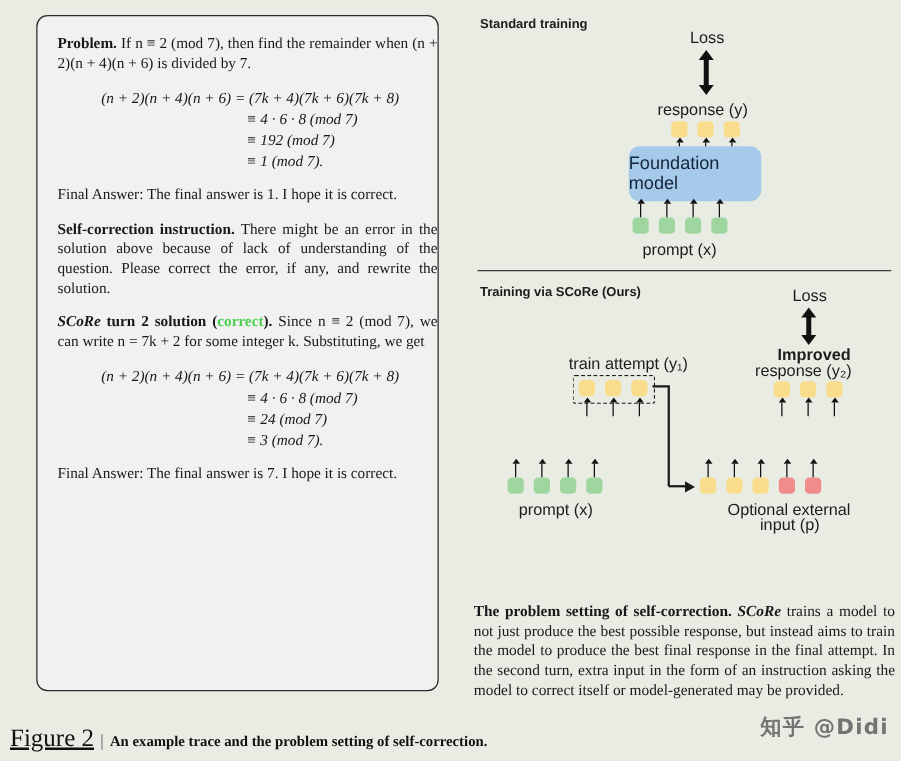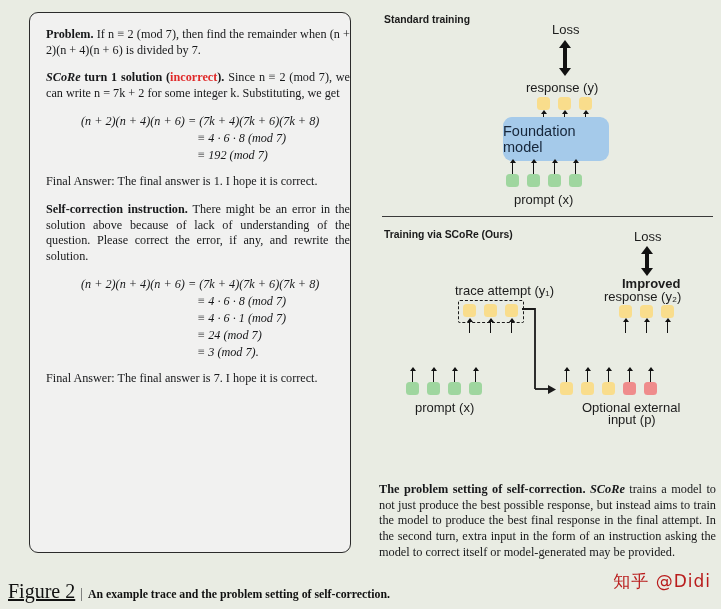--- a/index.html
+++ b/index.html
@@ -175,57 +175,58 @@
   #figure-caption .fignum { font-size: 20px; text-decoration: underline; }
   #figure-caption .bar { color: #555; margin: 0 5px; }
   #figure-caption .capt { font-weight: bold; font-size: 11.8px; }
 
   #watermark {
     position: absolute;
     right: 10px;
     top: 570px;
     font-family: "DejaVu Sans", sans-serif;
     font-size: 17px;
-    color: #b91c1c;
+    color: #737373;
     letter-spacing: 1px;
     white-space: nowrap;
+    font-weight: bold;
   }
 </style>
 </head>
 <body>
 
 <div id="trace-box">
 
   <p>
     <span class="bld">Problem.</span>
     <span>If n ≡ 2  (mod 7), then find the remainder when (n + 2)(n + 4)(n + 6) is divided by 7.</span>
   </p>
 
-  <p>
-    <span class="score-name">SCoRe</span><span class="bld"> turn 1 solution (</span><span class="incorrect">incorrect</span><span class="bld">). </span><span>Since n ≡ 2 (mod 7), we can write n = 7k + 2 for some integer k. Substituting, we get</span>
-  </p>
 
   <div class="eqblock">
     <span class="eqline eq-first mathi">(n + 2)(n + 4)(n + 6) = (7k + 4)(7k + 6)(7k + 8)</span>
     <span class="eqline eq-ind mathi">≡ 4 · 6 · 8   (mod 7)</span>
     <span class="eqline eq-ind mathi">≡ 192   (mod 7)</span>
+    <span class="eqline eq-ind mathi">≡ 1   (mod 7).</span>
   </div>
 
   <p>Final Answer: The final answer is 1. I hope it is correct.</p>
 
   <p>
     <span class="bld">Self-correction instruction.</span>
     <span>There might be an error in the solution above because of lack of understanding of the question. Please correct the error, if any, and rewrite the solution.</span>
   </p>
 
+  <p>
+    <span class="score-name">SCoRe</span><span class="bld"> turn 2 solution (</span><span class="correct">correct</span><span class="bld">). </span><span>Since n ≡ 2 (mod 7), we can write n = 7k + 2 for some integer k. Substituting, we get</span>
+  </p>
 
   <div class="eqblock">
     <span class="eqline eq-first mathi">(n + 2)(n + 4)(n + 6) = (7k + 4)(7k + 6)(7k + 8)</span>
     <span class="eqline eq-ind2 mathi">≡ 4 · 6 · 8   (mod 7)</span>
-    <span class="eqline eq-ind2 mathi">≡ 4 · 6 · 1   (mod 7)</span>
     <span class="eqline eq-ind2 mathi">≡ 24   (mod 7)</span>
     <span class="eqline eq-ind2 mathi">≡ 3   (mod 7).</span>
   </div>
 
   <p>Final Answer: The final answer is 7. I hope it is correct.</p>
 </div>
 
 <div id="right-col">
 
   <div class="panel-title" style="left:12px; top:14px;">Standard training</div>
@@ -280,21 +281,21 @@
   <div class="dlabel" style="left:232px; top:289px;">response (y₂)</div>
 
   <div class="tok yellow" style="left:247px; top:305px;"></div>
   <div class="tok yellow" style="left:268px; top:305px;"></div>
   <div class="tok yellow" style="left:289px; top:305px;"></div>
 
   <div class="uparrow" style="left:253px; top:322px; height:11px;"></div>
   <div class="uparrow" style="left:274px; top:322px; height:11px;"></div>
   <div class="uparrow" style="left:295px; top:322px; height:11px;"></div>
 
-  <div class="dlabel" style="left:83px; top:283px;">trace attempt (y₁)</div>
+  <div class="dlabel" style="left:83px; top:283px;">train attempt (y₁)</div>
 
   <div class="dashbox" style="left:86px; top:300px; width:64px; height:21px;"></div>
   <div class="tok yellow" style="left:91px; top:304px;"></div>
   <div class="tok yellow" style="left:112px; top:304px;"></div>
   <div class="tok yellow" style="left:133px; top:304px;"></div>
 
   <div class="uparrow" style="left:97px; top:322px; height:11px;"></div>
   <div class="uparrow" style="left:118px; top:322px; height:11px;"></div>
   <div class="uparrow" style="left:139px; top:322px; height:11px;"></div>
 

